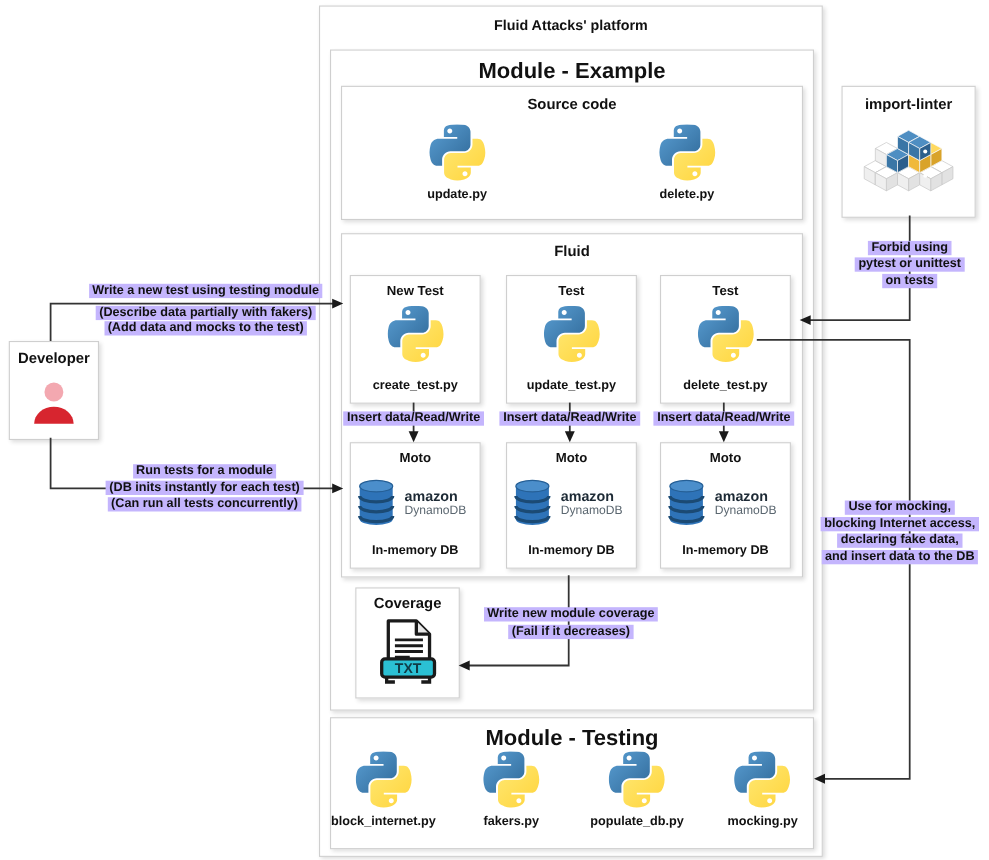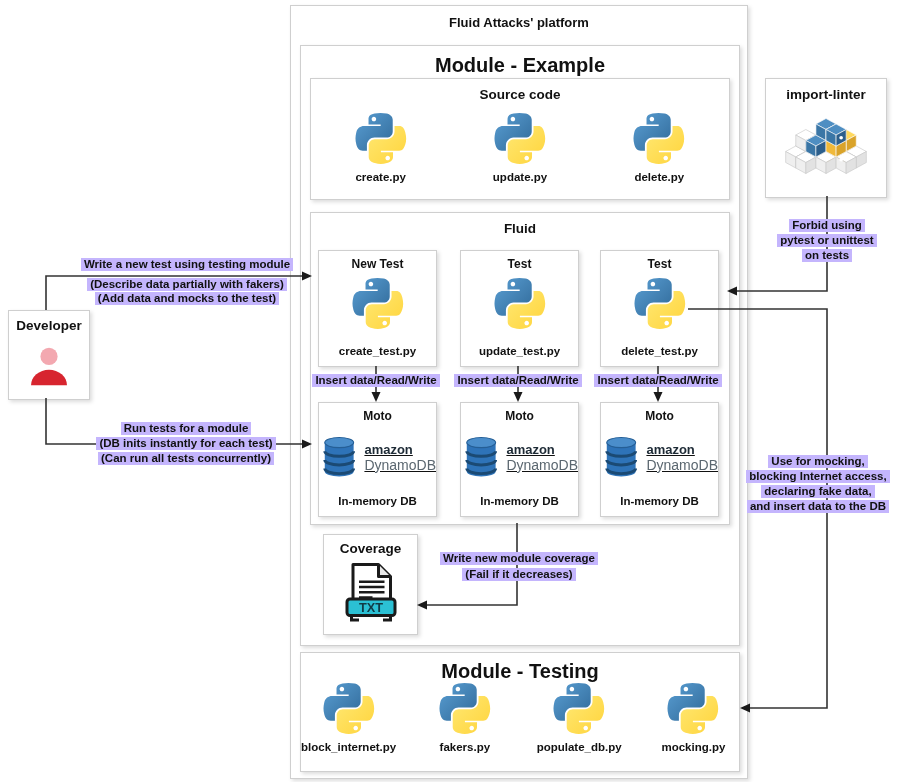--- a/index.html
+++ b/index.html
@@ -22,24 +22,24 @@
     position:absolute;left:0;right:0;display:flex;justify-content:space-around;
     align-items:flex-start;
   }
   .py-item{display:flex;flex-direction:column;align-items:center;width:120px;}
   .py-item svg{width:52px;height:52px;}
   .py-label{font-weight:bold;font-size:11.5px;margin-top:6px;white-space:nowrap;}
   .node-title{position:absolute;top:6px;left:0;right:0;text-align:center;font-weight:bold;font-size:12px;}
   .node-file{position:absolute;bottom:9px;left:0;right:0;text-align:center;font-weight:bold;font-size:11.5px;white-space:nowrap;}
   .node-py{position:absolute;top:27px;left:0;right:0;display:flex;justify-content:center;}
   .node-py svg{width:52px;height:52px;}
-  .moto-row{position:absolute;top:30px;left:0;right:0;display:flex;justify-content:flex-end;align-items:center;gap:5px;text-decoration:underline;}
+  .moto-row{position:absolute;top:30px;left:0;right:12px;display:flex;justify-content:flex-end;align-items:center;gap:5px;}
   .amz{display:flex;flex-direction:column;line-height:1;}
   .amz .a1{font-weight:bold;font-size:13px;color:#1d2a35;}
-  .amz .a2{font-size:14px;color:#5b6770;margin-top:2px;}
+  .amz .a2{font-size:11px;color:#5b6770;margin-top:2px;}
   .overlay{position:absolute;left:0;top:0;z-index:2;pointer-events:none;}
   .ann{position:absolute;width:300px;text-align:center;z-index:3;
        font-weight:bold;font-size:11.5px;line-height:13px;}
   .ann span{background:#c4b5fd;padding:0 3px;white-space:nowrap;display:inline-block;}
   svg text{font-family:"Liberation Sans","DejaVu Sans",sans-serif;}
 </style>
 </head>
 <body>
 
 <div id="canvas">
@@ -90,26 +90,20 @@
     <div class="btitle t14" style="top:8px;">Module - Example</div>
   </div>
 
   <div class="box" style="left:310px;top:78px;width:418px;height:120px;">
     <div class="btitle t13" style="top:8px;">Source code</div>
     <div class="file-row" style="top:34px;">
       <div class="py-item">
         <svg>
             <use href="#pyLogo"></use>
           </svg>
-        <div class="py-label">create.py</div>
-      </div>
-      <div class="py-item">
-        <svg>
-            <use href="#pyLogo"></use>
-          </svg>
         <div class="py-label">update.py</div>
       </div>
       <div class="py-item">
         <svg>
             <use href="#pyLogo"></use>
           </svg>
         <div class="py-label">delete.py</div>
       </div>
     </div>
   </div>

